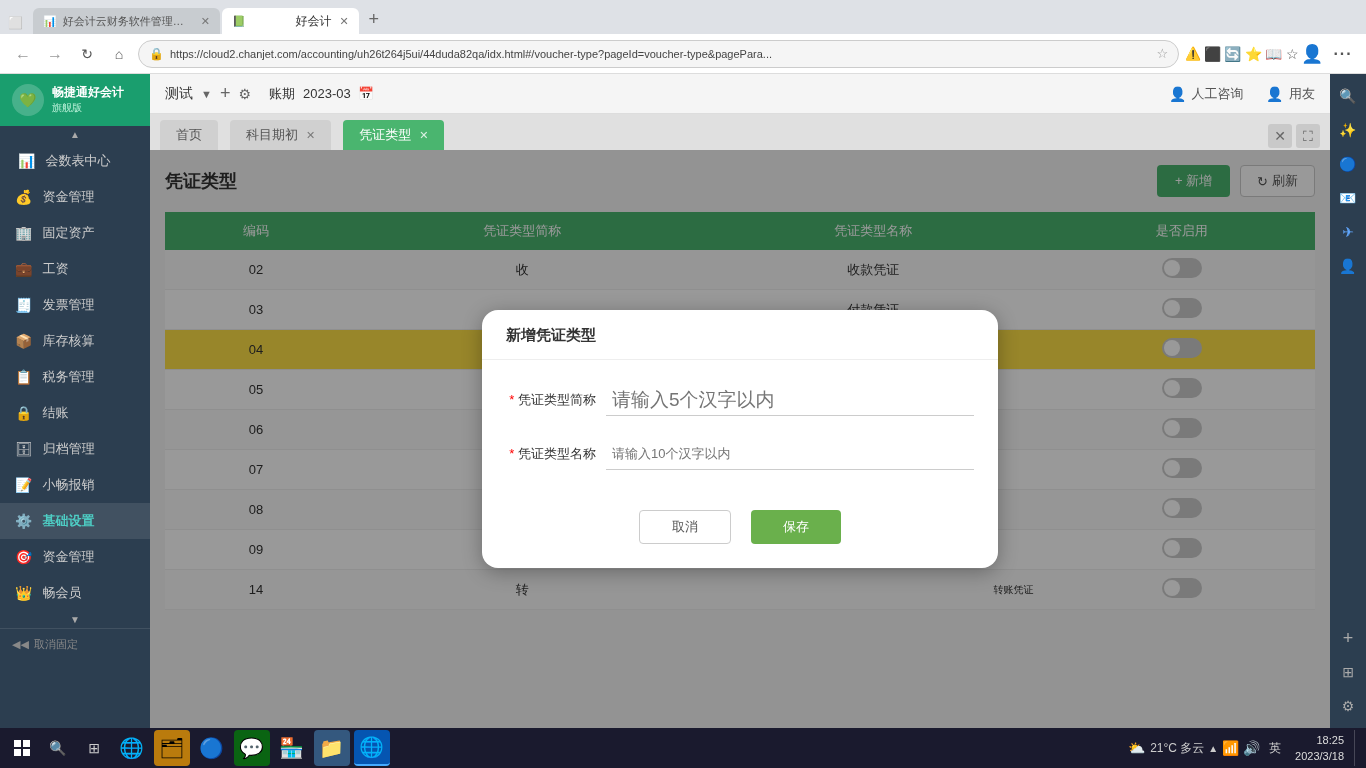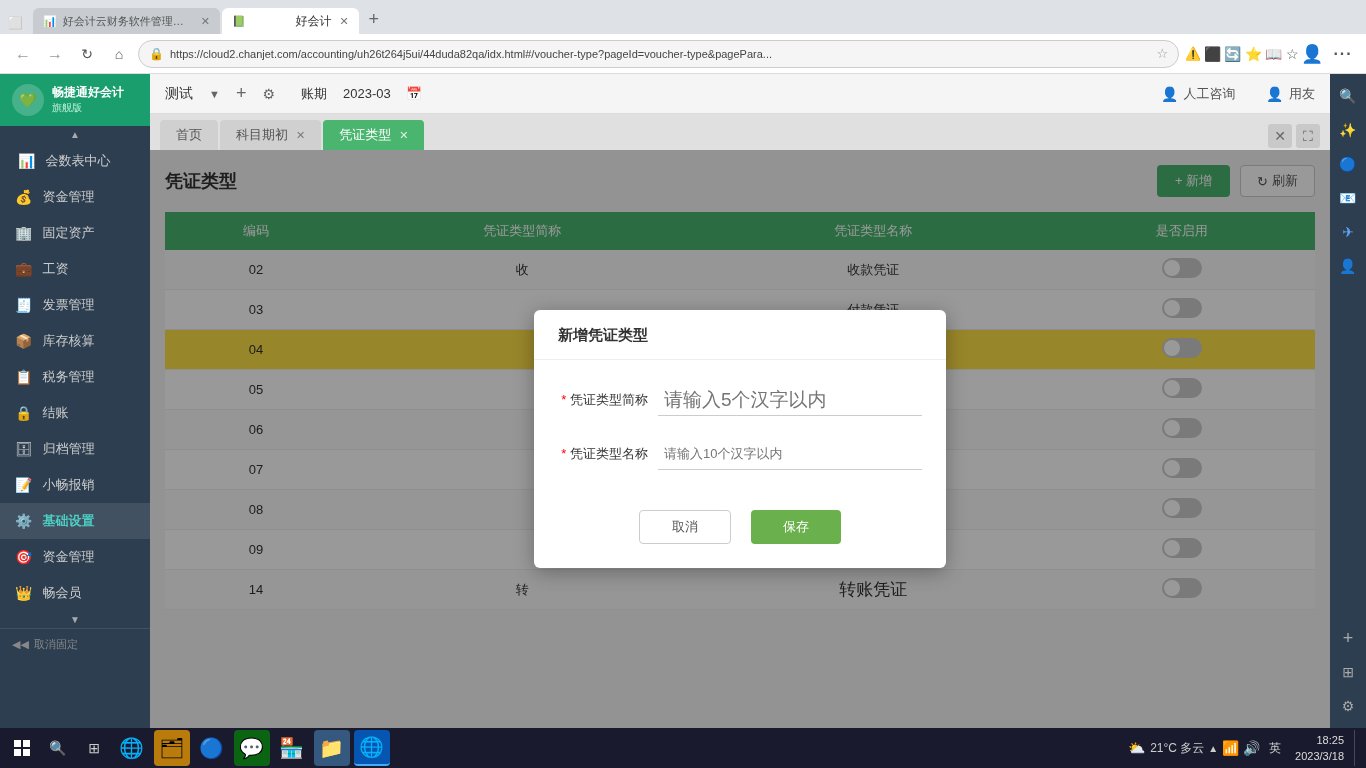--- a/index.html
+++ b/index.html
@@ -123,41 +123,41 @@
     <div style="display:flex; justify-content:center; padding:3px 0; cursor:pointer; color:#aaa; font-size:10px;">▼</div>
 
     <div style="padding:8px 12px; font-size:11px; color:#888; cursor:pointer; display:flex; align-items:center; gap:5px; border-top:1px solid rgba(255,255,255,0.1);">
       <span>◀◀</span>
       <span>取消固定</span>
     </div>
   </div>
 
   <div style="flex:1; display:flex; flex-direction:column; overflow:hidden;">
 
-    <div style="height:40px; background:#f5f5f5; border-bottom:1px solid #ddd; display:flex; align-items:center; padding:0 15px; gap:16px;">
+    <div style="height:40px; background:#f5f5f5; border-bottom:1px solid #ddd; display:flex; align-items:center; padding:0 15px; gap:8px;">
       <span style="font-size:14px; color:#333; font-weight:500;">测试</span>
       <span style="font-size:11px; color:#666; cursor:pointer;">▼</span>
       <span style="font-size:18px; color:#666; cursor:pointer;">+</span>
       <span style="font-size:14px; color:#666; cursor:pointer;">⚙</span>
       <span style="font-size:13px; color:#333; margin-left:10px;">账期</span>
       <span style="font-size:13px; color:#333;">2023-03</span>
       <span style="font-size:13px; cursor:pointer; color:#555;">📅</span>
       <div style="flex:1;"></div>
       <div style="display:flex; align-items:center; gap:5px; color:#555; font-size:13px; cursor:pointer;">
         <span style="font-size:14px;">👤</span>
         <span>人工咨询</span>
       </div>
       <div style="display:flex; align-items:center; gap:5px; color:#555; font-size:13px; cursor:pointer; margin-left:15px;">
         <span style="font-size:14px;">👤</span>
         <span>用友</span>
       </div>
     </div>
 
     <div style="background:#e0e0e0; display:flex; align-items:flex-end; padding:6px 10px 0; justify-content:space-between;">
-      <div style="display:flex; gap:2px;">
+      <div style="display:flex; gap:12px;">
         <div style="height:30px; padding:0 16px; display:flex; align-items:center; font-size:13px; cursor:pointer; border-radius:4px 4px 0 0; background:#d0d0d0; color:#555;">
           <span>首页</span>
         </div>
         <div style="height:30px; padding:0 16px; display:flex; align-items:center; font-size:13px; cursor:pointer; border-radius:4px 4px 0 0; background:#d0d0d0; color:#555; gap:8px;">
           <span>科目期初</span>
           <span style="font-size:11px; cursor:pointer; opacity:0.7;">✕</span>
         </div>
         <div style="height:30px; padding:0 16px; display:flex; align-items:center; font-size:13px; cursor:pointer; border-radius:4px 4px 0 0; background:#4ab56f; color:white; gap:8px;">
           <span>凭证类型</span>
           <span style="font-size:11px; cursor:pointer; opacity:0.8;">✕</span>
@@ -252,30 +252,30 @@
               <td style="padding: 8px 15px; text-align: center; border-bottom: 1px solid rgb(238, 238, 238); font-size: 13px; color: rgb(51, 51, 51);">09</td>
               <td style="padding: 8px 15px; text-align: center; border-bottom: 1px solid rgb(238, 238, 238); font-size: 13px; color: rgb(51, 51, 51);"></td>
               <td style="padding: 8px 15px; text-align: center; border-bottom: 1px solid rgb(238, 238, 238); font-size: 13px; color: rgb(51, 51, 51);">行政凭证</td>
               <td style="padding: 8px 15px; text-align: center; border-bottom: 1px solid rgb(238, 238, 238);"><div style="width: 40px; height: 20px; border-radius: 10px; display: inline-flex; align-items: center; cursor: pointer; position: relative; background: rgb(204, 204, 204);">
                   <div style="width: 16px; height: 16px; border-radius: 50%; background: white; position: absolute; left: 2px;"></div>
                 </div></td>
             </tr>
             <tr style="background: rgb(250, 250, 250);">
               <td style="padding: 8px 15px; text-align: center; border-bottom: 1px solid rgb(238, 238, 238); font-size: 13px; color: rgb(51, 51, 51);">14</td>
               <td style="padding: 8px 15px; text-align: center; border-bottom: 1px solid rgb(238, 238, 238); font-size: 13px; color: rgb(51, 51, 51);">转</td>
-              <td style="padding: 8px 15px; text-align: center; border-bottom: 1px solid rgb(238, 238, 238); font-size: 17px; color: rgb(51, 51, 51);">转账凭证</td>
+              <td style="padding: 8px 15px; text-align: right; border-bottom: 1px solid rgb(238, 238, 238); font-size: 10px; color: rgb(51, 51, 51);">转账凭证</td>
               <td style="padding: 8px 15px; text-align: center; border-bottom: 1px solid rgb(238, 238, 238);"><div style="width: 40px; height: 20px; border-radius: 10px; display: inline-flex; align-items: center; cursor: pointer; position: relative; background: rgb(204, 204, 204);">
                   <div style="width: 16px; height: 16px; border-radius: 50%; background: white; position: absolute; left: 2px;"></div>
                 </div></td>
             </tr>
           </tbody>
       </table>
 
       <div style="position:absolute; top:0; left:0; right:0; bottom:0; background:rgba(0,0,0,0.4); display:flex; align-items:center; justify-content:center; z-index:100;">
-        <div style="background:white; border-radius:6px; width:412px; box-shadow:0 4px 20px rgba(0,0,0,0.3);">
+        <div style="background:white; border-radius:16px; width:516px; box-shadow:0 4px 20px rgba(0,0,0,0.3);">
 
           <div style="padding:16px 24px 14px; font-size:15px; font-weight:bold; color:#333; border-bottom:1px solid #eee;">
             <span>新增凭证类型</span>
           </div>
 
           <div style="padding:24px 24px 10px;">
 
             <div style="display:flex; align-items:center; margin-bottom:22px;">
               <label style="width:100px; font-size:13px; color:#333; text-align:right; padding-right:10px;">
                 <span style="color:red;">*</span>

